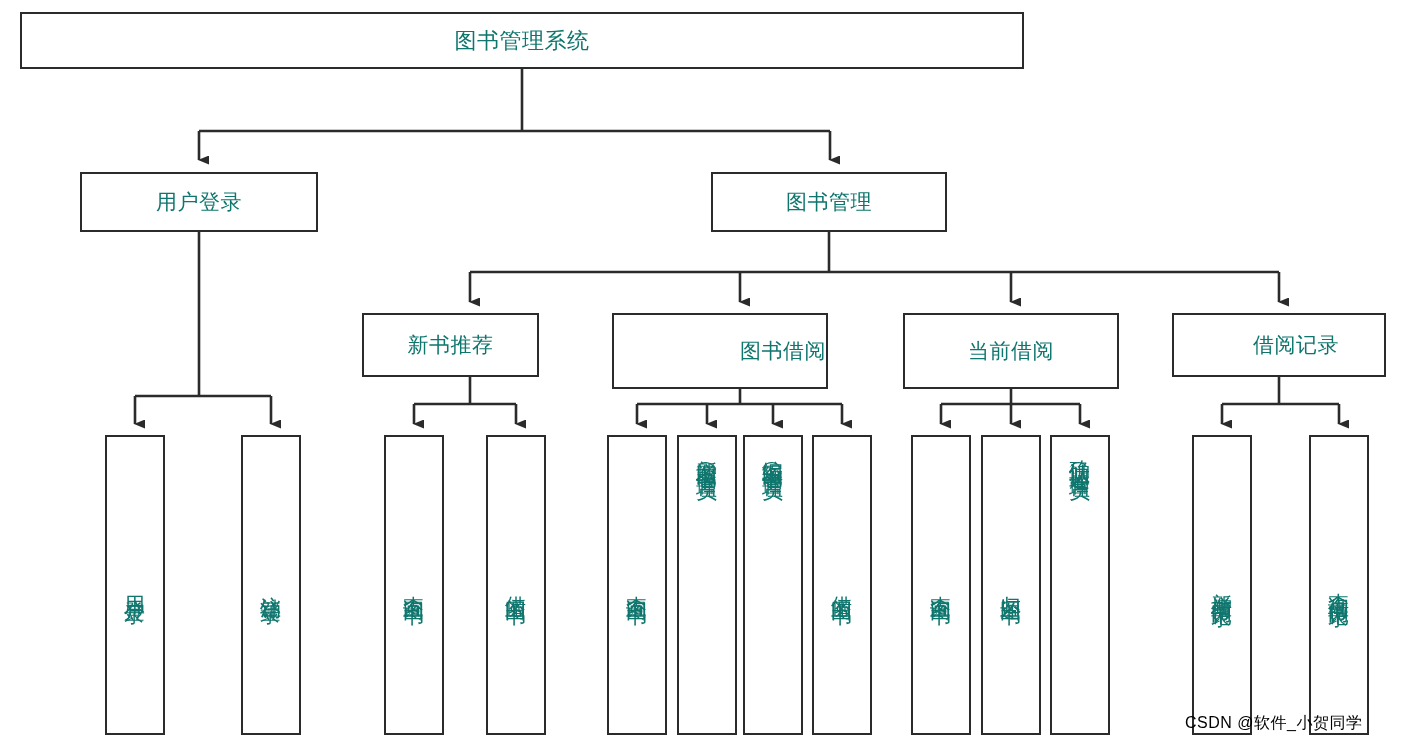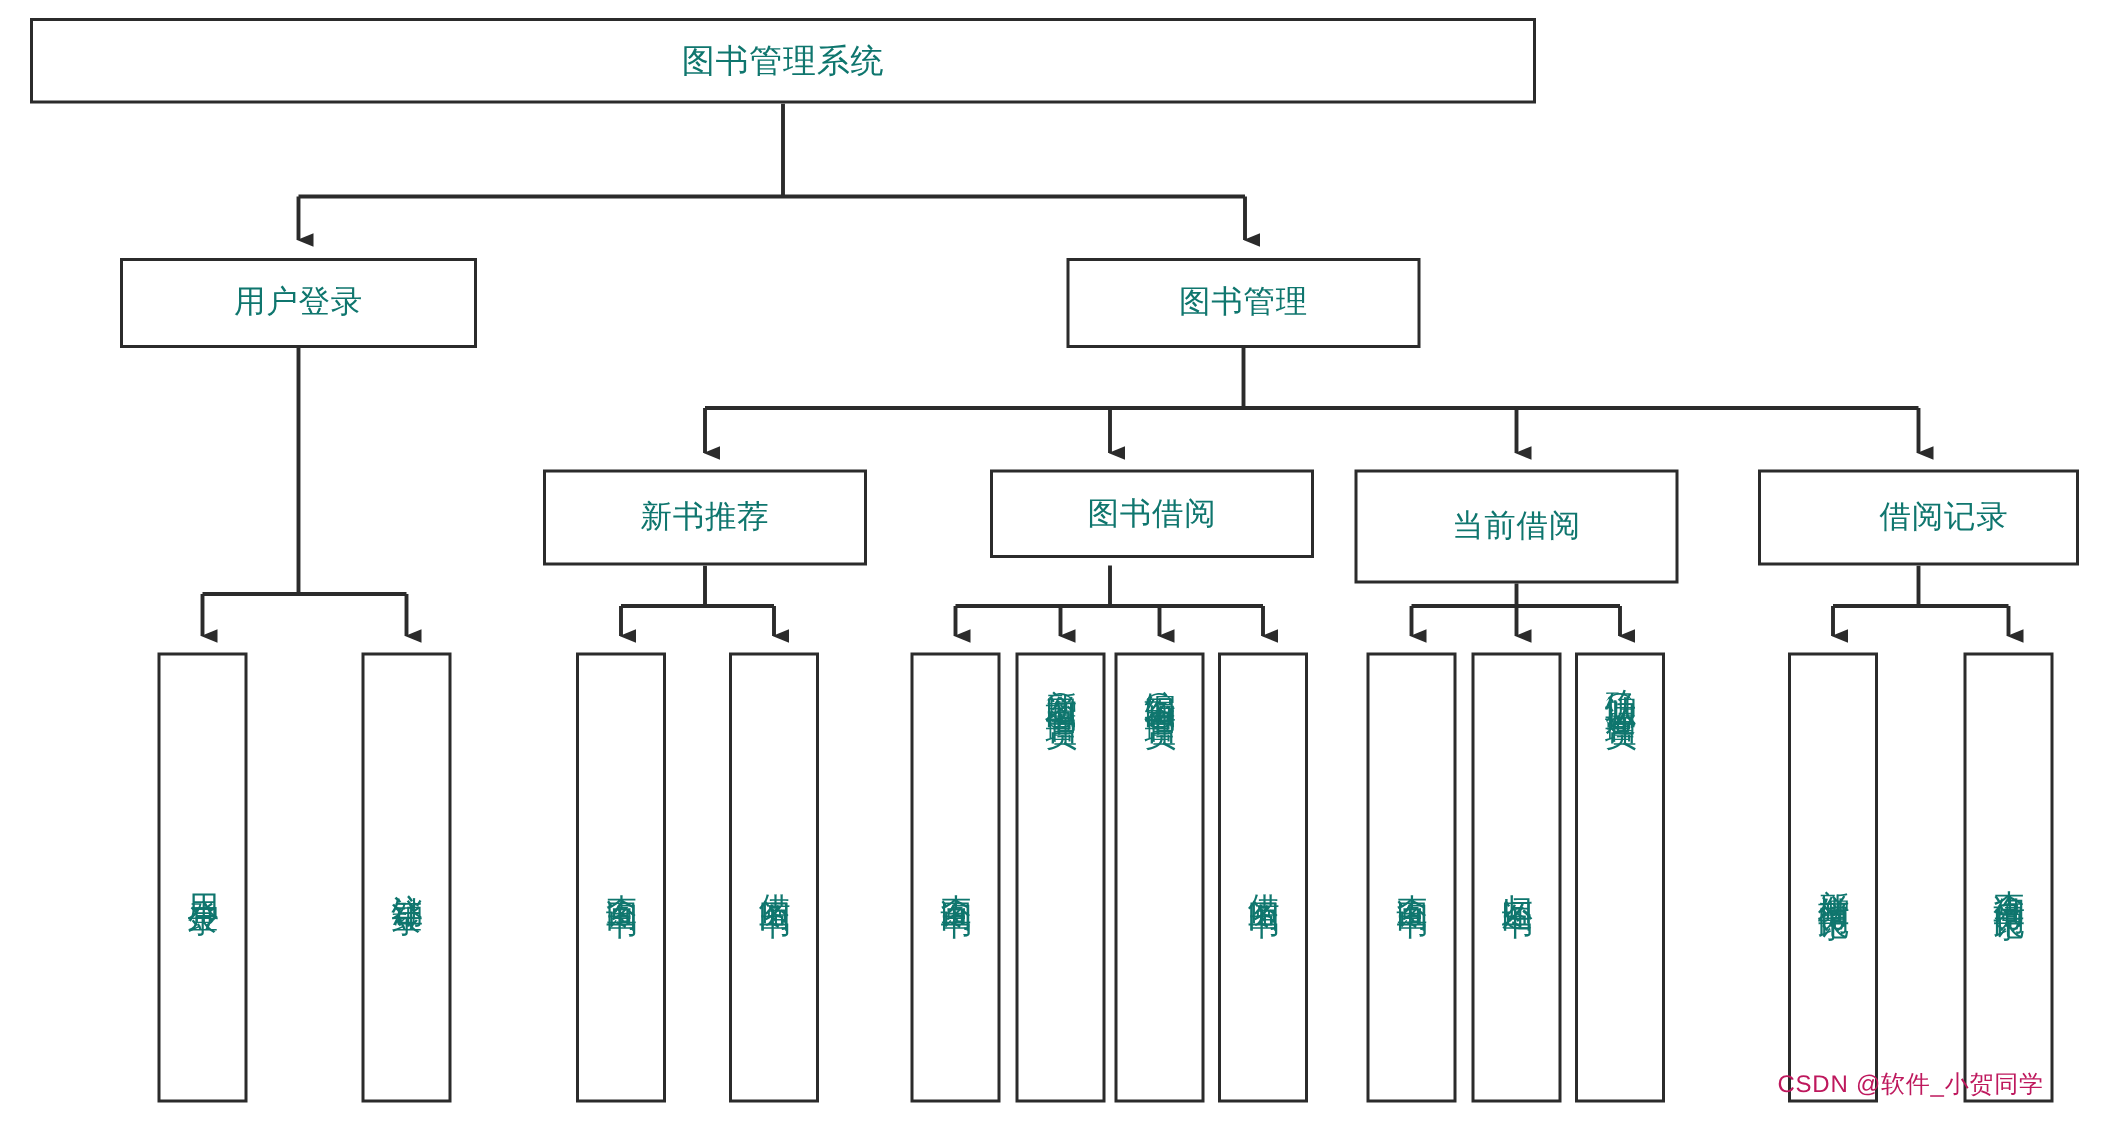--- a/index.html
+++ b/index.html
@@ -66,21 +66,21 @@
   }
   .node.v.mid {
     align-items: center;
     padding-top: 0;
   }
   #watermark {
     position: absolute;
     left: 1185px;
     top: 713px;
     font-size: 16px;
-    color: #be185d;
+    color: #000000;
     white-space: nowrap;
     letter-spacing: 0.5px;
   }
 </style>
 </head>
 <body>
 
 <div id="canvas">
 
   <svg id="wires" viewBox="0 0 1405 747" xmlns="http://www.w3.org/2000/svg">
@@ -137,24 +137,24 @@
     <span class="label">图书管理系统</span>
   </div>
 
   <div class="node h" style="left:80px; top:172px; width:238px; height:60px;">
     <span class="label">用户登录</span>
   </div>
   <div class="node h" style="left:711px; top:172px; width:236px; height:60px;">
     <span class="label">图书管理</span>
   </div>
 
-  <div class="node h" style="left:362px; top:313px; width:216px; height:64px;">
+  <div class="node h" style="left:362px; top:313px; width:177px; height:64px;">
     <span class="label">新书推荐</span>
   </div>
-  <div class="node h" style="left:660px; top:313px; width:216px; height:59px;">
+  <div class="node h" style="left:612px; top:313px; width:216px; height:76px;justify-content:flex-end;">
     <span class="label">图书借阅</span>
   </div>
   <div class="node h" style="left:903px; top:313px; width:216px; height:76px;">
     <span class="label">当前借阅</span>
   </div>
   <div class="node h" style="left:1172px; top:313px; width:214px; height:64px;padding-left:34px;">
     <span class="label">借阅记录</span>
   </div>
 
   <div class="node v mid" style="left:105px; top:435px; width:60px; height:300px;">

